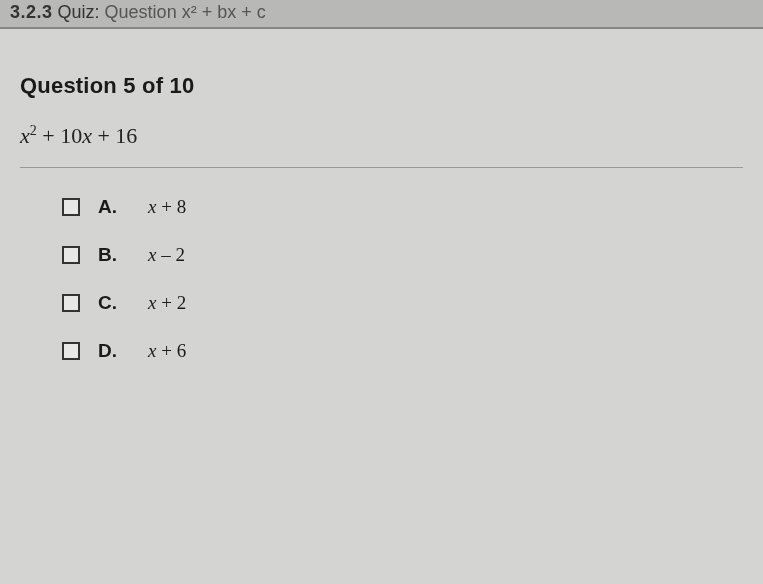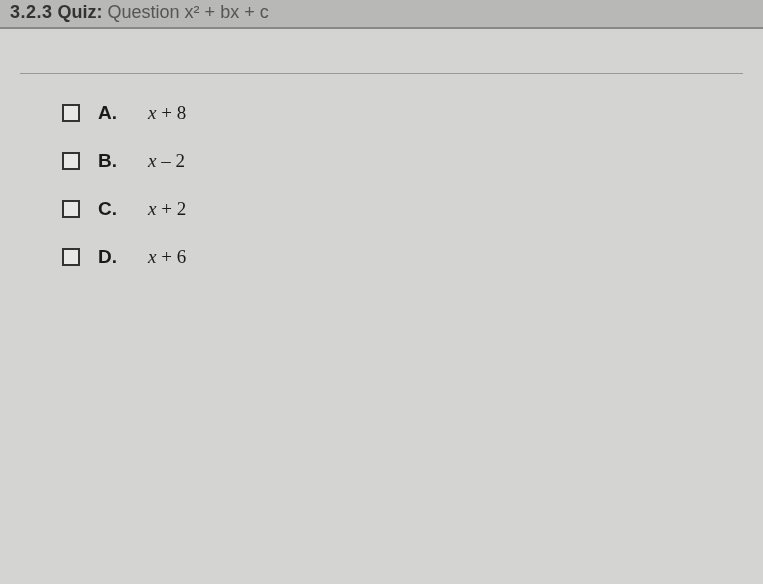--- a/index.html
+++ b/index.html
@@ -21,21 +21,21 @@
       border-bottom: 2px solid #888;
       font-size: 18px;
       color: #333;
     }
     .header-bar .section-num {
       font-weight: bold;
       letter-spacing: 0.5px;
       margin-top: 36px;
     }
     .header-bar .quiz-label {
-      font-weight: bold;
+      font-weight: normal;
     }
     .header-bar .quiz-title {
       color: #555;
       font-weight: normal;
     }
     .content {
       padding: 44px 20px 20px 20px;
     }
     .question-num {
       font-weight: bold;
@@ -103,20 +103,24 @@
 </head>
 <body>
 
 <div class="header-bar">
   <span class="section-num">3.2.3</span>
   <span class="quiz-label">Quiz:</span>
   <span class="quiz-title">Question x² + bx + c</span>
 </div>
 
 <div class="content">
+  <div class="question-num">Question 5 of 10</div>
+  <div class="expression">
+    <span>x</span><span class="sup">2</span><span class="upright"> + 10</span><span>x</span><span class="upright"> + 16</span>
+  </div>
   <hr class="divider">
   <div class="options">
 
     <div class="option-row">
       <div class="checkbox"></div>
       <span class="option-label">A.</span>
       <span class="option-text"><span>x</span><span class="upright"> + 8</span></span>
     </div>
 
     <div class="option-row">

